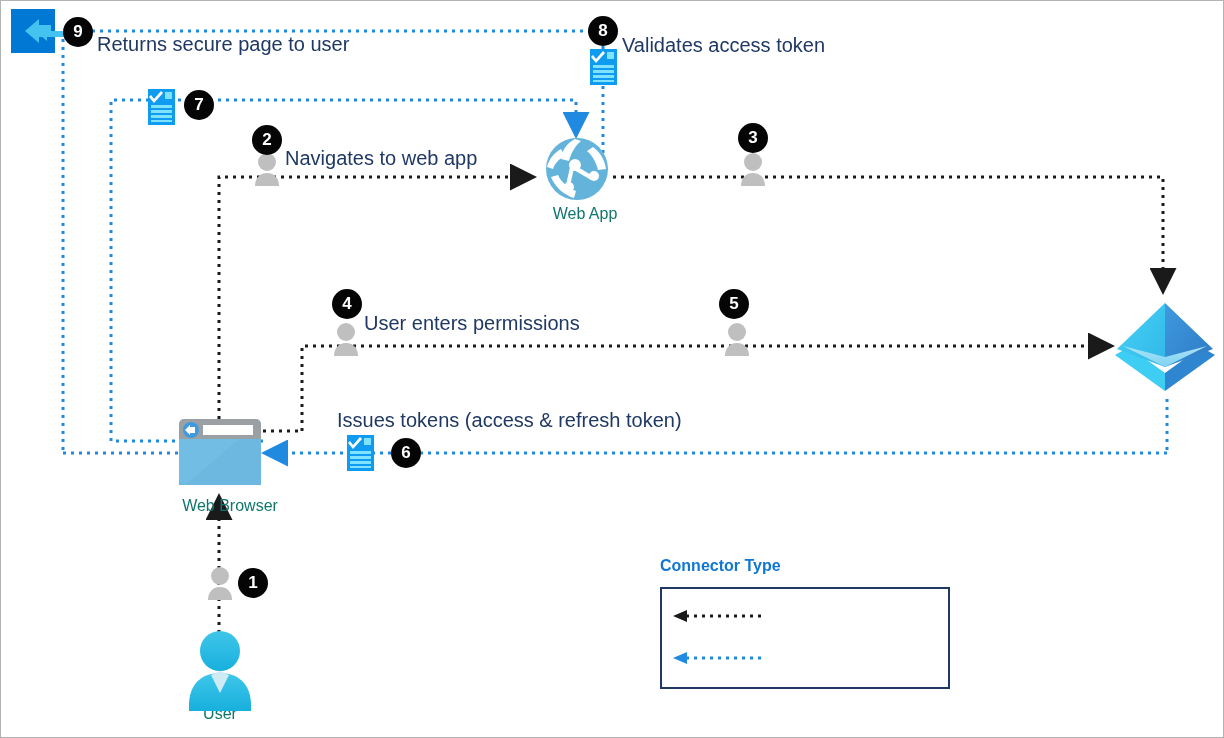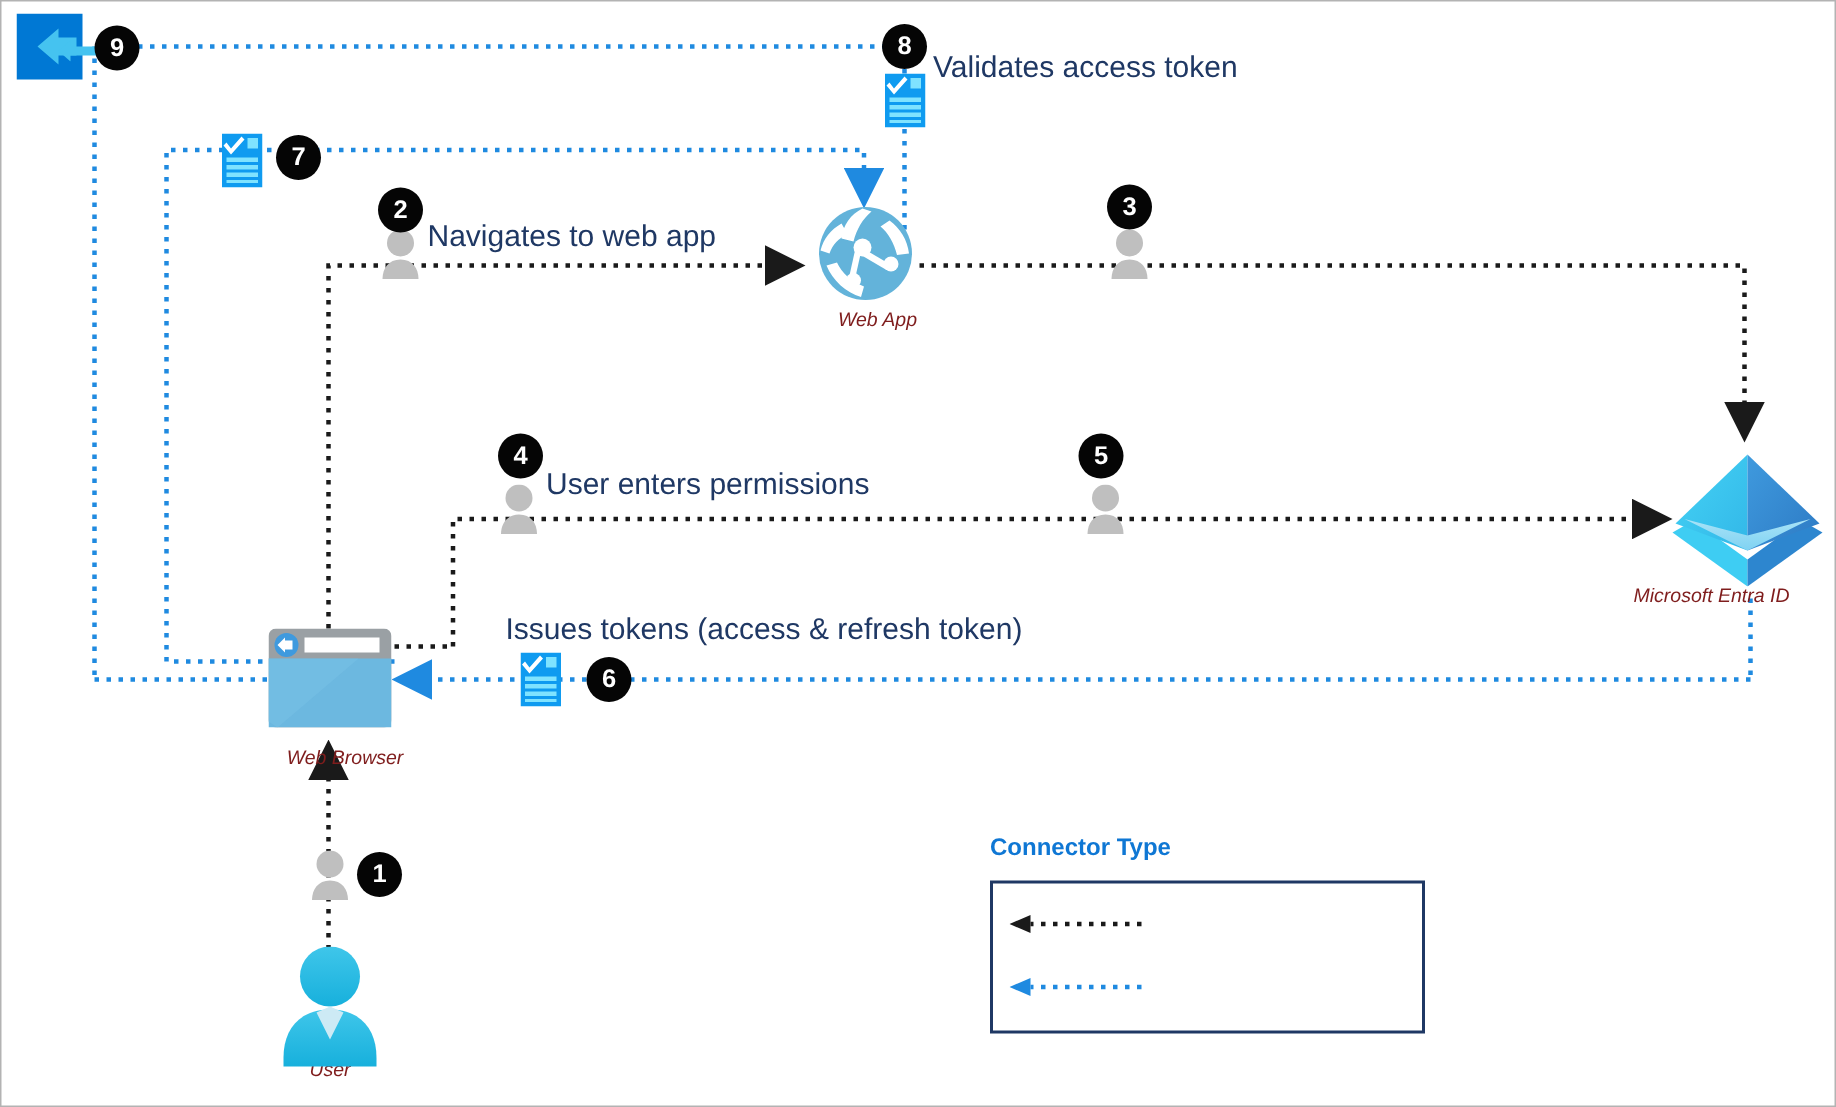--- a/index.html
+++ b/index.html
@@ -16,26 +16,25 @@
   .lbl{
     position:absolute;
     color:#1f3864;
     font-size:20px;
     line-height:22px;
     white-space:nowrap;
     font-family:"Liberation Sans", sans-serif;
   }
   .nodelabel{
     position:absolute;
-    color:#7f1d1d;
-    font-size:13px;
+    color:#0f766e;
+    font-size:16px;
     white-space:nowrap;
     text-align:center;
     font-family:"Liberation Sans", sans-serif;
-    font-style:italic;
   }
   .badge{
     position:absolute;
     width:30px;height:30px;border-radius:50%;
     background:#050505;color:#ffffff;
     font-size:17px;font-weight:bold;
     display:flex;align-items:center;justify-content:center;
     font-family:"Liberation Sans", sans-serif;
     z-index:6;
   }
@@ -152,21 +151,20 @@
       <path d="M52,92 L2,56 L16,48 L52,74 Z" fill="#3ecdf3"></path>
       <path d="M52,92 L102,56 L88,48 L52,74 Z" fill="#2d86cf"></path>
 
       <path d="M52,4 L52,68 L4,50 Z" fill="url(#gL)"></path>
 
       <path d="M52,4 L52,68 L100,50 Z" fill="url(#gR)"></path>
 
       <path d="M10,47 L52,68 L94,47 L52,58 Z" fill="url(#gF)"></path>
     </svg>
   </div>
-  <div class="nodelabel" style="left:1056px;top:388px;width:168px;text-align:center;">Microsoft Entra ID</div>
 
   <div class="icnwrap" style="left:178px;top:418px;width:82px;height:66px;">
     <svg width="82" height="66" viewBox="0 0 82 66">
       <rect x="0" y="0" width="82" height="66" rx="5" fill="#9aa0a4"></rect>
       <rect x="0" y="20" width="82" height="46" rx="0" fill="#6cb8e0"></rect>
       <path d="M0,62 L0,20 L60,20 L6,66 Z" fill="#79c1e5" opacity="0.55"></path>
       <circle cx="12" cy="11" r="8" fill="#3f9ade"></circle>
       <path d="M16,8 L16,14 L11,14 L11,16 L6,11 L11,6 L11,8 Z" fill="#ffffff"></path>
       <rect x="24" y="6" width="50" height="10" fill="#ffffff"></rect>
     </svg>
@@ -256,20 +254,21 @@
   <div class="badge" style="left:237px;top:567px;">1</div>
   <div class="badge" style="left:251px;top:124px;">2</div>
   <div class="badge" style="left:737px;top:122px;">3</div>
   <div class="badge" style="left:331px;top:288px;">4</div>
   <div class="badge" style="left:718px;top:288px;">5</div>
   <div class="badge" style="left:390px;top:437px;">6</div>
   <div class="badge" style="left:183px;top:89px;">7</div>
   <div class="badge" style="left:587px;top:15px;">8</div>
   <div class="badge" style="left:62px;top:16px;">9</div>
 
+  <div class="lbl" style="left:96px;top:32px;">Returns secure page to user</div>
   <div class="lbl" style="left:621px;top:33px;">Validates access token</div>
   <div class="lbl" style="left:284px;top:146px;">Navigates to web app</div>
   <div class="lbl" style="left:363px;top:311px;">User enters permissions</div>
   <div class="lbl" style="left:336px;top:408px;">Issues tokens (access &amp; refresh token)</div>
 
   <div class="legendtitle" style="left:659px;top:556px;">Connector Type</div>
   <div class="legendbox" style="left:659px;top:586px;width:290px;height:102px;"></div>
 
   <svg style="position:absolute;left:672px;top:606px;z-index:8;" width="90" height="18" viewBox="0 0 90 18">
     <path d="M88,9 L14,9" stroke="#1a1a1a" stroke-width="3" stroke-dasharray="3,5" fill="none"></path>

